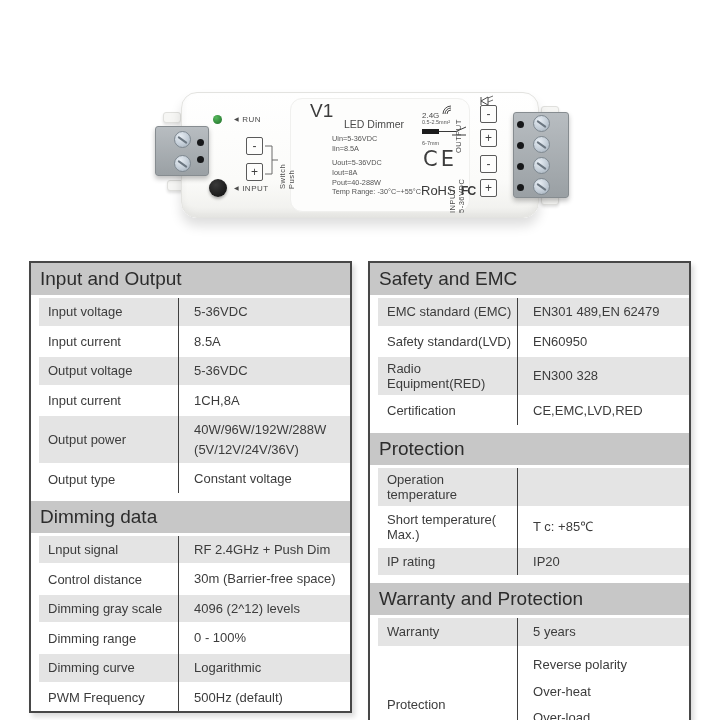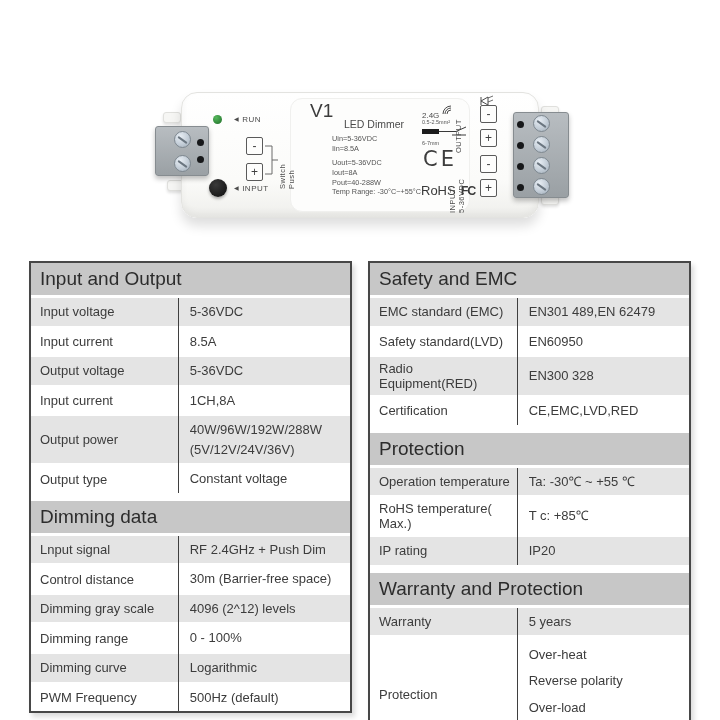--- a/index.html
+++ b/index.html
@@ -56,21 +56,21 @@
               display:flex; align-items:center; gap:5px; }
   .fcc { font-weight:bold; font-size:12.5px; letter-spacing:-1px; }
 
   
   .tables-row { display:flex; gap:16px; padding:0 29px; margin-top:37px; }
   .spec-table { flex:1; border:2px solid #474747; background:#ffffff;
                 box-shadow:3px 4px 5px rgba(0,0,0,0.14); align-self:flex-start; width:323px; }
   .section + .section { margin-top:8px; }
   .section-header { background:#c7c7c7; color:#2c2c2c; font-weight:normal; font-size:19px;
                     padding:5px 9px; margin-bottom:3px; }
-  .rows { position:relative; }
+  .rows { position:relative;padding-left:8px; }
   .col-divider { position:absolute; left:46%; top:0; bottom:0; width:1.5px; background:#3f3f3f; z-index:2; }
   .row { display:flex; background:#ffffff; min-height:24px; }
   .row + .row { margin-top:2px; }
   .row.odd { background:#e4e4e4; }
   .cell { display:flex; flex-direction:column; justify-content:center; }
   .cell.label { width:46%; padding:4px 4px 4px 9px; font-size:13px; color:#3c3c3c; }
   .cell.value { width:54%; padding:4px 4px 4px 12px; font-size:13px; color:#3c3c3c; }
   .value-line { line-height:1.35; padding:1px 0; }
   .cell.value.spread .value-line { padding:4.5px 0; }
 </style>
@@ -280,26 +280,23 @@
             </div>
           </div>
         </div>
       </div>
       <div class="section">
         <div class="section-header">Protection</div>
         <div class="rows">
           <div class="col-divider"></div>
           <div class="row odd">
             <div class="cell label">Operation temperature</div>
-            <div class="cell value">
-              <div class="value-line">Ta: -30℃ ~ +55 ℃</div>
-            </div>
-          </div>
-          <div class="row even">
-            <div class="cell label">RoHS temperature( Max.)</div>
+          </div>
+          <div class="row even">
+            <div class="cell label">Short temperature( Max.)</div>
             <div class="cell value">
               <div class="value-line">T c:  +85℃</div>
             </div>
           </div>
           <div class="row odd">
             <div class="cell label">IP rating</div>
             <div class="cell value">
               <div class="value-line">IP20</div>
             </div>
           </div>
@@ -311,22 +308,22 @@
           <div class="col-divider"></div>
           <div class="row odd">
             <div class="cell label">Warranty</div>
             <div class="cell value">
               <div class="value-line">5 years</div>
             </div>
           </div>
           <div class="row even">
             <div class="cell label">Protection</div>
             <div class="cell value spread">
+              <div class="value-line">Reverse polarity</div>
               <div class="value-line">Over-heat</div>
-              <div class="value-line">Reverse polarity</div>
               <div class="value-line">Over-load</div>
               <div class="value-line">Short circuit</div>
             </div>
           </div>
         </div>
       </div>
     </div>
 </div>
 
 </body></html>

